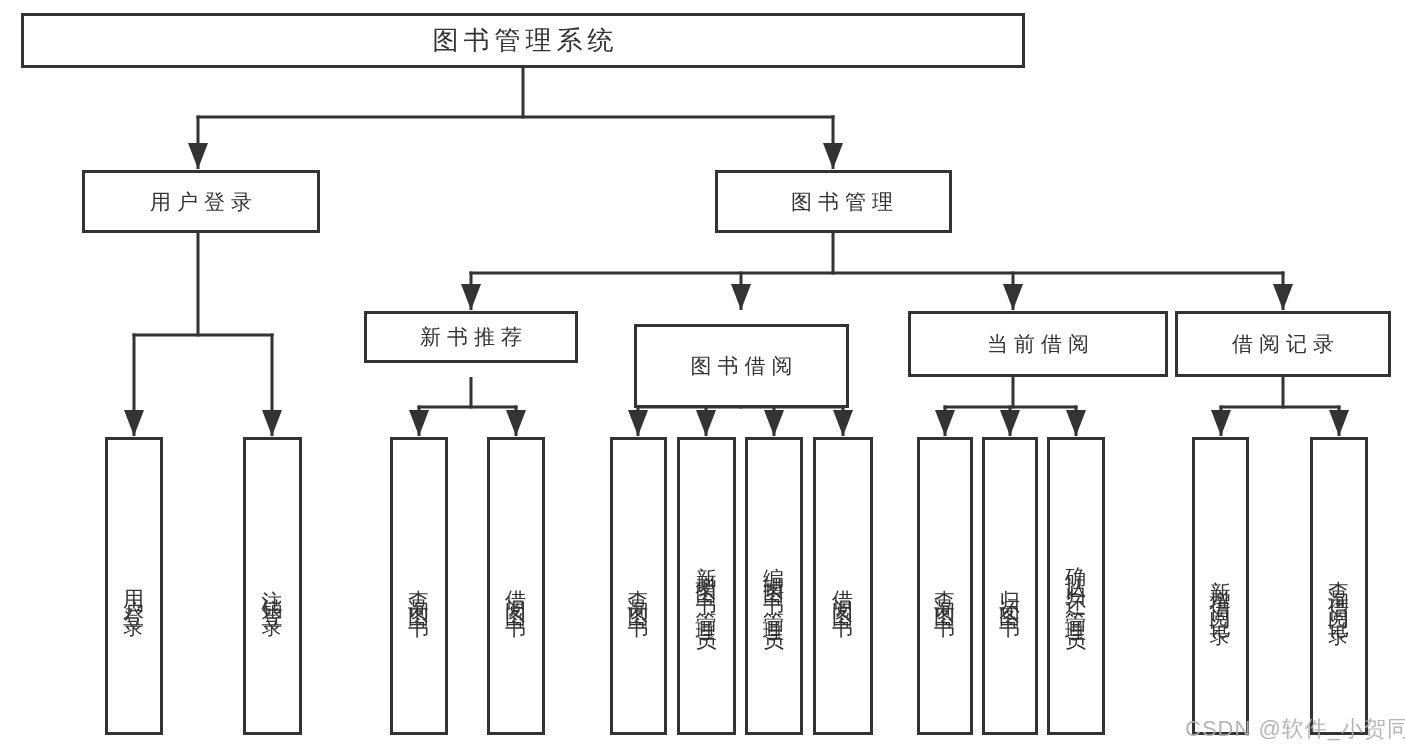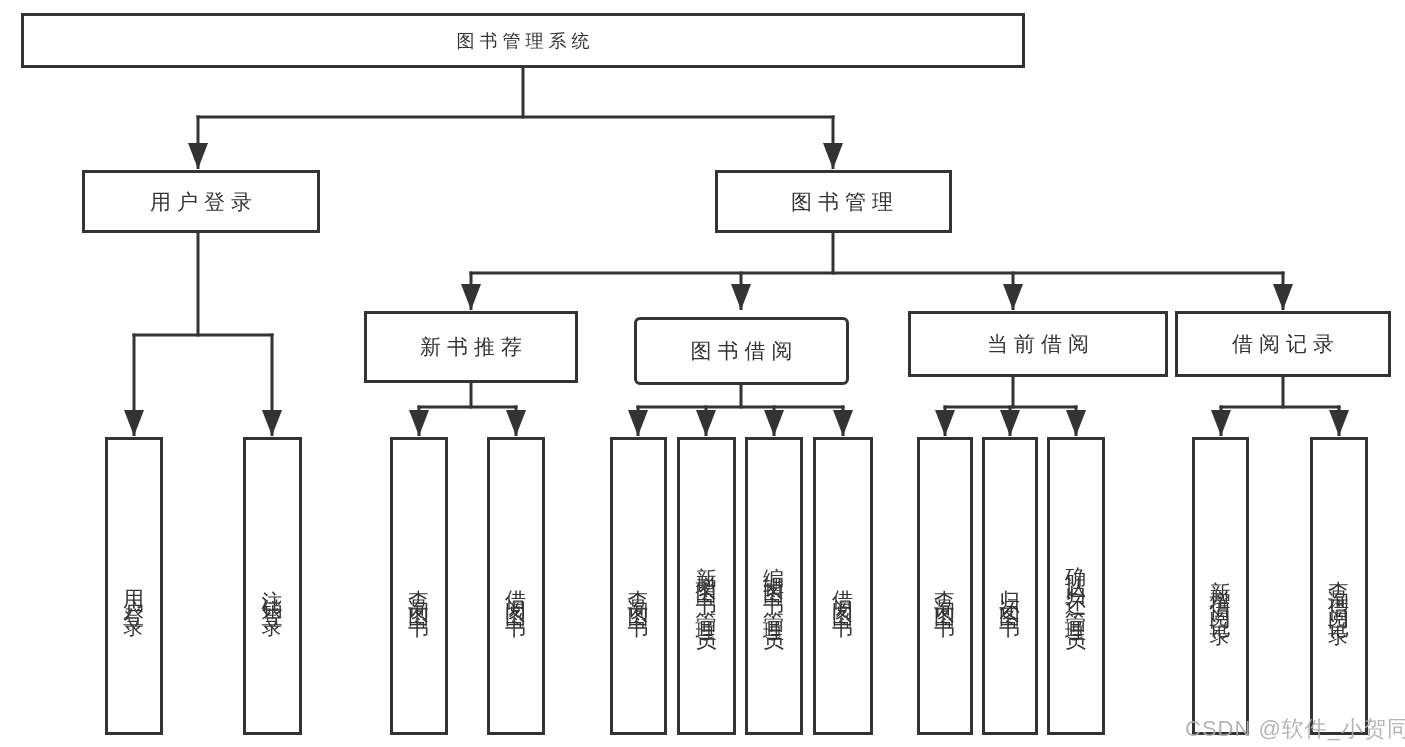--- a/index.html
+++ b/index.html
@@ -34,21 +34,21 @@
     z-index: 2;
   }
   .hbox .label {
     font-size: 21px;
     letter-spacing: 6px;
     text-indent: 6px;
     color: #333333;
     white-space: nowrap;
   }
   .root-box .label {
-    font-size: 18px;
+    font-size: 26px;
     letter-spacing: 5px;
     text-indent: 5px;
   }
   .vbox .label {
     writing-mode: vertical-rl;
     text-orientation: mixed;
     font-size: 21px;
     letter-spacing: 9px;
     padding-top: 9px;
     color: #333333;
@@ -138,24 +138,24 @@
     <span class="label">图书管理系统</span>
   </div>
 
   <div class="box hbox" style="left:82px; top:170px; width:238px; height:63px;">
     <span class="label">用户登录</span>
   </div>
   <div class="box hbox" style="left:715px; top:170px; width:237px; height:63px;padding-left:17px;">
     <span class="label">图书管理</span>
   </div>
 
-  <div class="box hbox" style="left:364px; top:311px; width:214px; height:72px;">
+  <div class="box hbox" style="left:364px; top:311px; width:214px; height:52px;">
     <span class="label">新书推荐</span>
   </div>
-  <div class="box hbox" style="left:634px; top:317px; width:215px; height:68px;border-radius:6px;">
+  <div class="box hbox" style="left:634px; top:324px; width:215px; height:84px;">
     <span class="label">图书借阅</span>
   </div>
   <div class="box hbox" style="left:883px; top:311px; width:260px; height:66px;margin-left:25px;">
     <span class="label">当前借阅</span>
   </div>
   <div class="box hbox" style="left:1175px; top:311px; width:216px; height:66px;">
     <span class="label">借阅记录</span>
   </div>
 
   <div class="box vbox" style="left:105px; top:437px; width:58px; height:298px;">

